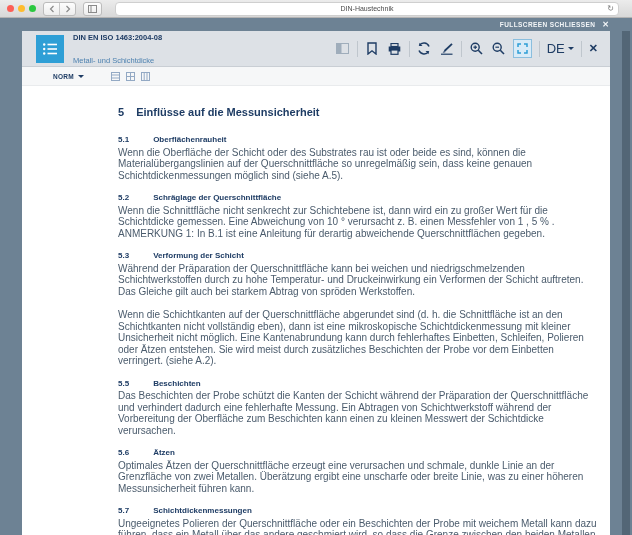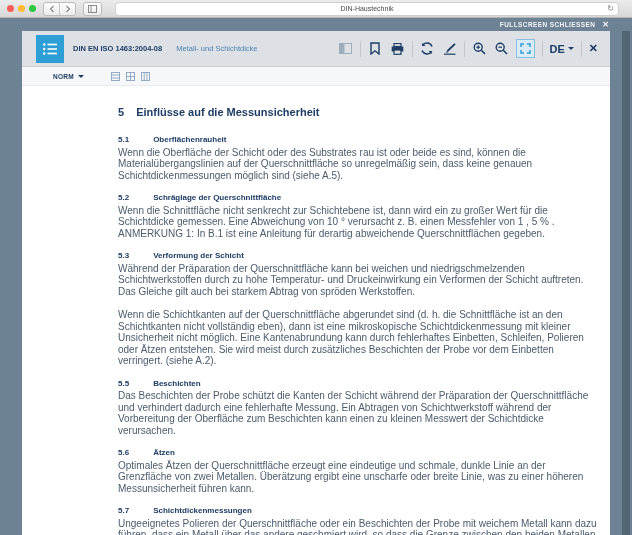--- a/index.html
+++ b/index.html
@@ -40,32 +40,32 @@
   .fsbar-x{font-size:8px;font-weight:bold;color:#f2f5f7;line-height:1;}
   
   .panel{position:absolute;top:31px;left:22px;width:588px;bottom:0;background:#ffffff;
     display:flex;flex-direction:column;}
   .edge-strip{position:absolute;top:31px;bottom:0;right:2px;width:8px;background:rgba(35,52,63,.35);}
   
   .toolbar{height:35px;background:#dde1e6;border-bottom:1px solid #c9ced4;
     display:flex;align-items:center;flex:0 0 auto;}
   .toc-btn{width:28px;height:28px;margin-left:14px;background:#2e9fd6;border:none;
     display:flex;align-items:center;justify-content:center;color:#fff;cursor:pointer;padding:0;}
-  .doc-titles{margin-left:9px;display:flex;flex-direction:row;gap:14px;}
+  .doc-titles{margin-left:9px;display:flex;flex-direction:column;gap:14px;}
   .doc-number{font-size:7.5px;font-weight:bold;color:#1e3c64;}
   .doc-subtitle{font-size:7.5px;color:#4e82b0;}
   .tb-icons{margin-left:auto;display:flex;align-items:center;gap:7px;padding-right:12px;}
   .tb-divider{width:1px;height:16px;background:#bfc6cd;}
   .tb-icon{width:15px;height:15px;display:flex;align-items:center;justify-content:center;
     color:#1e3c64;background:none;border:none;padding:0;cursor:pointer;}
   .tb-icon.disabled{color:#9fadbb;}
   .fullscreen-btn{width:19px;height:19px;background:#d9ebf7;border:1px solid #8abede;
     display:flex;align-items:center;justify-content:center;color:#2e9fd6;cursor:pointer;padding:0;box-sizing:border-box;}
   .lang-btn{display:flex;align-items:center;gap:3px;background:none;border:none;padding:0;cursor:pointer;}
-  .lang-label{font-size:11px;font-weight:bold;color:#1e3c64;}
+  .lang-label{font-size:13px;font-weight:normal;color:#1e3c64;}
   .caret{width:0;height:0;border-left:3px solid transparent;border-right:3px solid transparent;
     border-top:3.5px solid #1e3c64;}
   .close-btn{background:none;border:none;padding:0;cursor:pointer;color:#1e3c64;
     font-size:11px;font-weight:bold;line-height:1;}
   
   .viewbar{height:18px;background:#f6f7f8;border-bottom:1px solid #e9ebed;
     display:flex;align-items:center;padding-left:31px;flex:0 0 auto;}
   .norm-btn{display:flex;align-items:center;gap:4px;background:none;border:none;padding:0;cursor:pointer;}
   .norm-label{font-size:6.5px;font-weight:bold;letter-spacing:.3px;color:#1e3c64;}
   .view-icons{margin-left:27px;display:flex;gap:6px;align-items:center;}
@@ -272,21 +272,21 @@
         <span>Beschichten</span>
       </h3>
       <p>Das Beschichten der Probe schützt die Kanten der Schicht während der Präparation der Querschnittfläche und verhindert dadurch eine fehlerhafte Messung. Ein Abtragen von Schichtwerkstoff während der Vorbereitung der Oberfläche zum Beschichten kann einen zu kleinen Messwert der Schichtdicke verursachen.</p>
     </div>
 
     <div class="sub">
       <h3 class="sub-h">
         <span>5.6</span>
         <span>Ätzen</span>
       </h3>
-      <p>Optimales Ätzen der Querschnittfläche erzeugt eine eindeutige und schmale, dunkle Linie an der Grenzfläche von zwei Metallen. Überätzung ergibt eine unscharfe oder breite Linie, was zu einer höheren Messunsicherheit führen kann.</p>
+      <p>Optimales Ätzen der Querschnittfläche erzeugt eine verursachen und schmale, dunkle Linie an der Grenzfläche von zwei Metallen. Überätzung ergibt eine unscharfe oder breite Linie, was zu einer höheren Messunsicherheit führen kann.</p>
     </div>
 
     <div class="sub">
       <h3 class="sub-h">
         <span>5.7</span>
         <span>Schichtdickenmessungen</span>
       </h3>
       <p>Ungeeignetes Polieren der Querschnittfläche oder ein Beschichten der Probe mit weichem Metall kann dazu führen, dass ein Metall über das andere geschmiert wird, so dass die Grenze zwischen den beiden Metallen verfälscht wird. Um die Ergebnisse der Schichtdickenmessung abzusichern, sollten die Präparation und Messung mehrfach wiederholt werden bis zu einer befriedigenden Wiederholgenauigkeit (siehe A.3 und A.5).</p>
     </div>
   </div>

